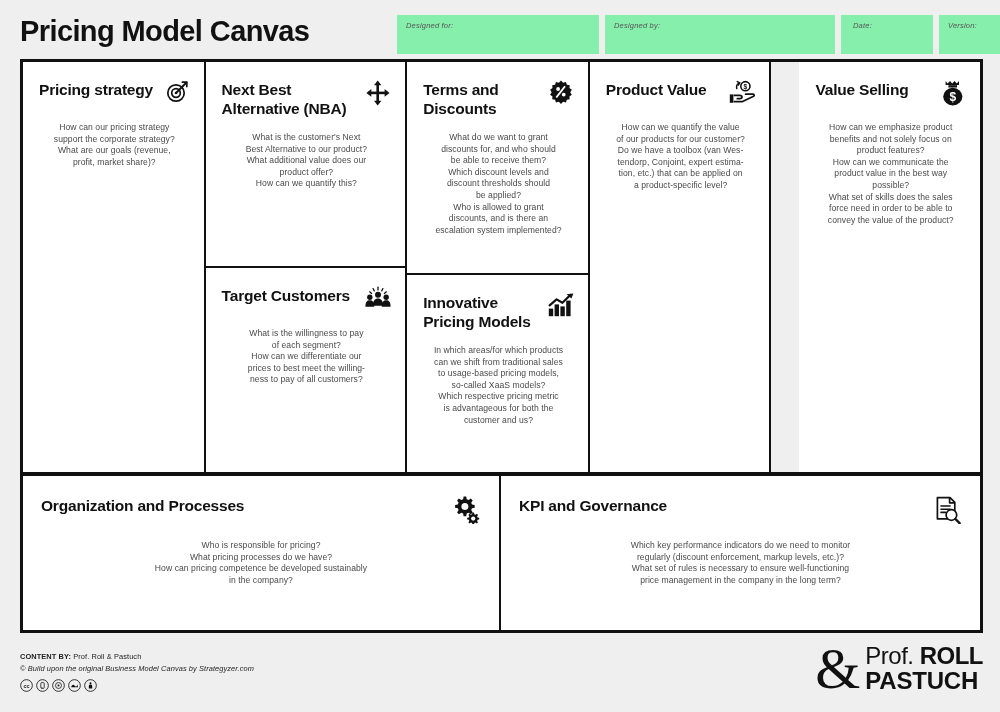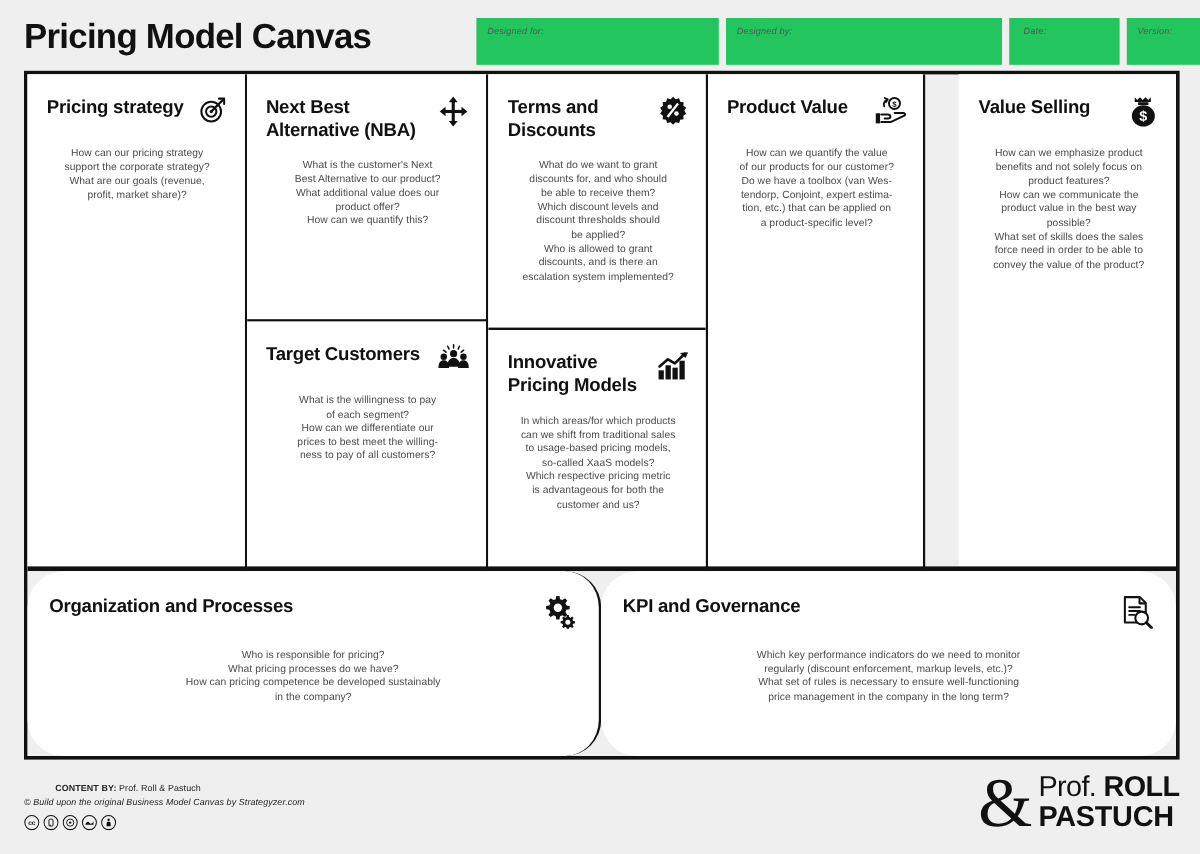--- a/index.html
+++ b/index.html
@@ -40,21 +40,21 @@
     line-height: 34px;
   }
   .meta-fields {
     position: absolute;
     left: 397px;
     top: 15px;
     display: flex;
     gap: 6px;
   }
   .meta-box {
-    background: #22c55e;
+    background: #86efac;
     height: 39px;
     padding: 6px 0 0 9px;
   }
   .meta-box.w1 { width: 202px; }
   .meta-box.w2 { width: 230px; }
   .meta-box.w3 { width: 92px; padding-left: 12px; }
   .meta-box.w4 { width: 80px; }
   .meta-label {
     font-size: 7.5px;
     font-style: italic;
@@ -153,21 +153,20 @@
     width: 957px;
     height: 154px;
     display: flex;
     background: #efefef;
   }
   .bcell {
     background: #ffffff;
     position: relative;
     padding: 20px 18px 10px 18px;
     overflow: hidden;
-    border-radius: 30px;
   }
   .bcell.left  { width: 478px; border-right: 2px solid #111; }
   .bcell.right { width: 479px; }
   .bcell .cell-title { font-size: 15.5px; max-width: 330px; }
   .bcell .cell-icon { width: 30px; height: 30px; }
   .bcell .cell-body { margin-top: 14px; font-size: 8.6px; line-height: 11.6px; }
   .bcell .cell-head { min-height: 0; }
 
   
   .mid-sep {
@@ -186,21 +185,21 @@
     top: 652px;
     width: 963px;
     height: 52px;
   }
   .credit1 {
     font-size: 7.4px;
     color: #222;
     letter-spacing: .1px;
     line-height: 10px;
   }
-  .credit1 b { font-weight: bold; margin-left: 26px; }
+  .credit1 b { font-weight: bold; }
   .credit2 {
     font-size: 7.4px;
     font-style: italic;
     color: #222;
     letter-spacing: .1px;
     line-height: 11px;
     margin-top: 1px;
   }
   .cc-row {
     margin-top: 5px;

